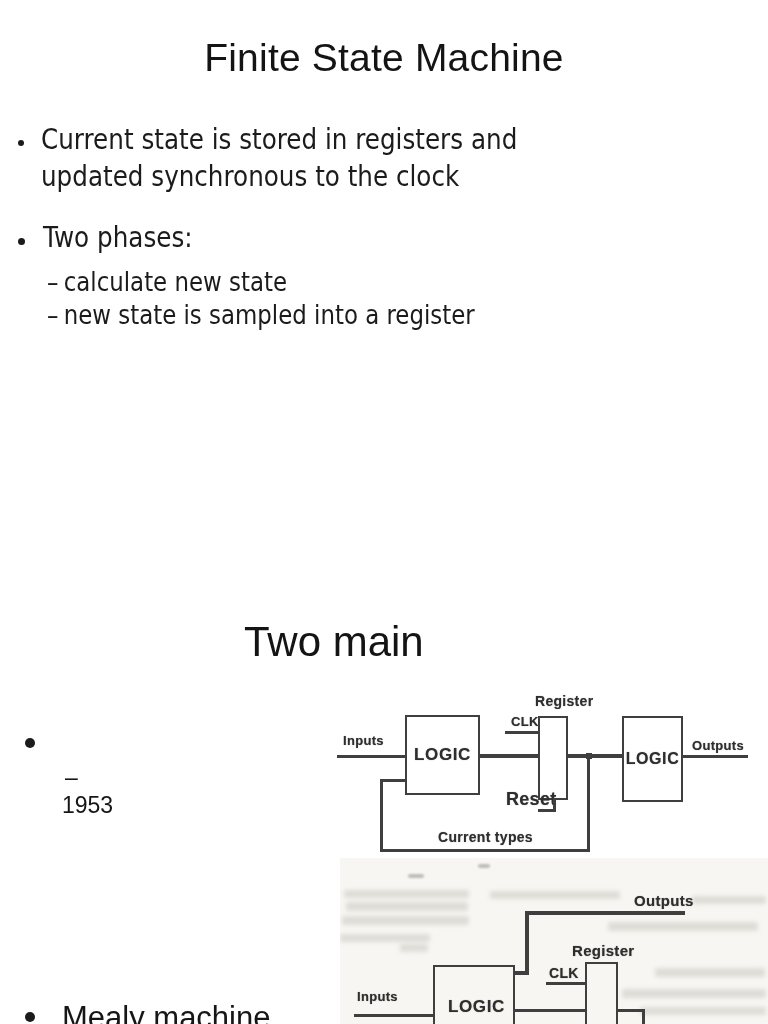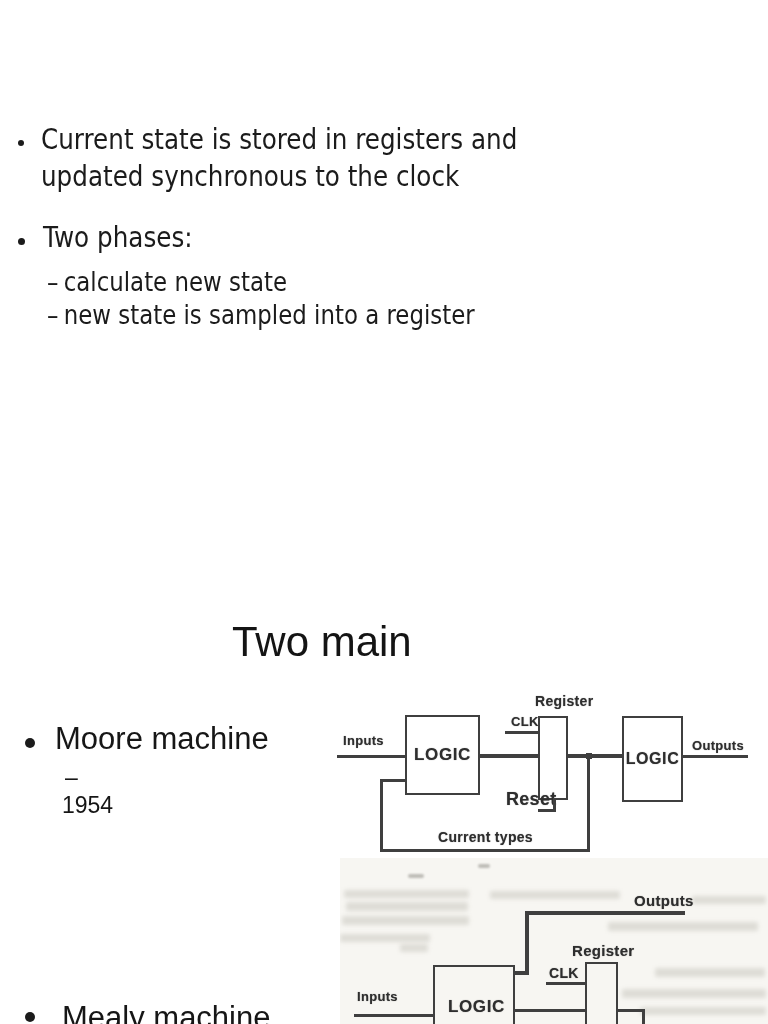--- a/index.html
+++ b/index.html
@@ -16,21 +16,21 @@
     position:absolute; font-family:"DejaVu Sans", sans-serif; color:#1b1b1b;
     transform:scaleX(0.88); transform-origin:0 0; white-space:nowrap;
   }
   .b-main { font-size:28px; }
   .b-sub  { font-size:26px; }
   .dot { position:absolute; background:#1b1b1b; border-radius:50%; }
   .heading {
     position:absolute; left:232px; top:614px; font-size:42px; line-height:55px;
     color:#141414; z-index:1; white-space:nowrap;
   }
-  .heading span { display:block; }
+  .heading span { display:block;margin-left:12px; }
   .slide2-bullet { position:absolute; font-size:31px; color:#161616; white-space:nowrap; }
   .slide2-subtext { position:absolute; font-size:23px; color:#161616; white-space:nowrap; }
   
   .diagram { position:absolute; z-index:2; overflow:hidden; }
   .d1 { left:330px; top:685px; width:438px; height:172px; background:#ffffff; }
   .d2 { left:340px; top:858px; width:428px; height:166px; background:#f7f6f2; }
   .line { position:absolute; background:#3f3f3f; }
   .dbox {
     position:absolute; border:2px solid #3f3f3f; background:#ffffff;
     display:flex; align-items:center; justify-content:center;
@@ -42,39 +42,39 @@
   }
   .logic-label { font-weight:bold; color:#2e2e2e; text-shadow:0 0 1px rgba(46,46,46,0.55); letter-spacing:0.6px; }
   .smudge { position:absolute; background:#b5b3aa; opacity:0.38; filter:blur(2px); border-radius:2px; }
   .smudge.dark { background:#8f8d86; opacity:0.55; filter:blur(1px); }
 </style>
 </head>
 <body>
 
 <div class="page">
 
+  <h1 class="title">Finite State Machine</h1>
 
   <span class="dot" style="left:18px; top:140px; width:6px; height:6px;"></span>
   <div class="comic b-main" style="left:41px; top:123px;">Current state is stored in registers and</div>
   <div class="comic b-main" style="left:41px; top:160px;">updated synchronous to the clock</div>
 
   <span class="dot" style="left:18px; top:238px; width:7px; height:7px;"></span>
   <div class="comic b-main" style="left:43px; top:221px;">Two phases:</div>
 
   <div class="comic b-sub" style="left:47px; top:267px;"><span>–</span><span style="margin-left:6px;">calculate new state</span></div>
   <div class="comic b-sub" style="left:47px; top:300px;"><span>–</span><span style="margin-left:6px;">new state is sampled into a register</span></div>
 
   <div class="heading">
     <span>Two main</span>
   </div>
 
   <span class="dot" style="left:25px; top:738px; width:10px; height:10px;"></span>
-  <div class="slide2-bullet" style="left:55px; top:721px;">Moore machine</div>
   <div class="slide2-subtext" style="left:65px; top:764px;">–</div>
-  <div class="slide2-subtext" style="left:62px; top:792px;">1954</div>
+  <div class="slide2-subtext" style="left:62px; top:792px;">1953</div>
 
   <span class="dot" style="left:25px; top:1012px; width:10px; height:10px;"></span>
   <div class="slide2-bullet" style="left:62px; top:1000px;">Mealy machine</div>
 
   <div class="diagram d1">
     <span class="dlabel" style="left:13px; top:48px; font-size:13px;">Inputs</span>
     <span class="line" style="left:7px; top:70px; width:69px; height:3px;"></span>
 
     <div class="dbox" style="left:75px; top:30px; width:75px; height:80px;">
       <span class="logic-label" style="font-size:17px;">LOGIC</span>

